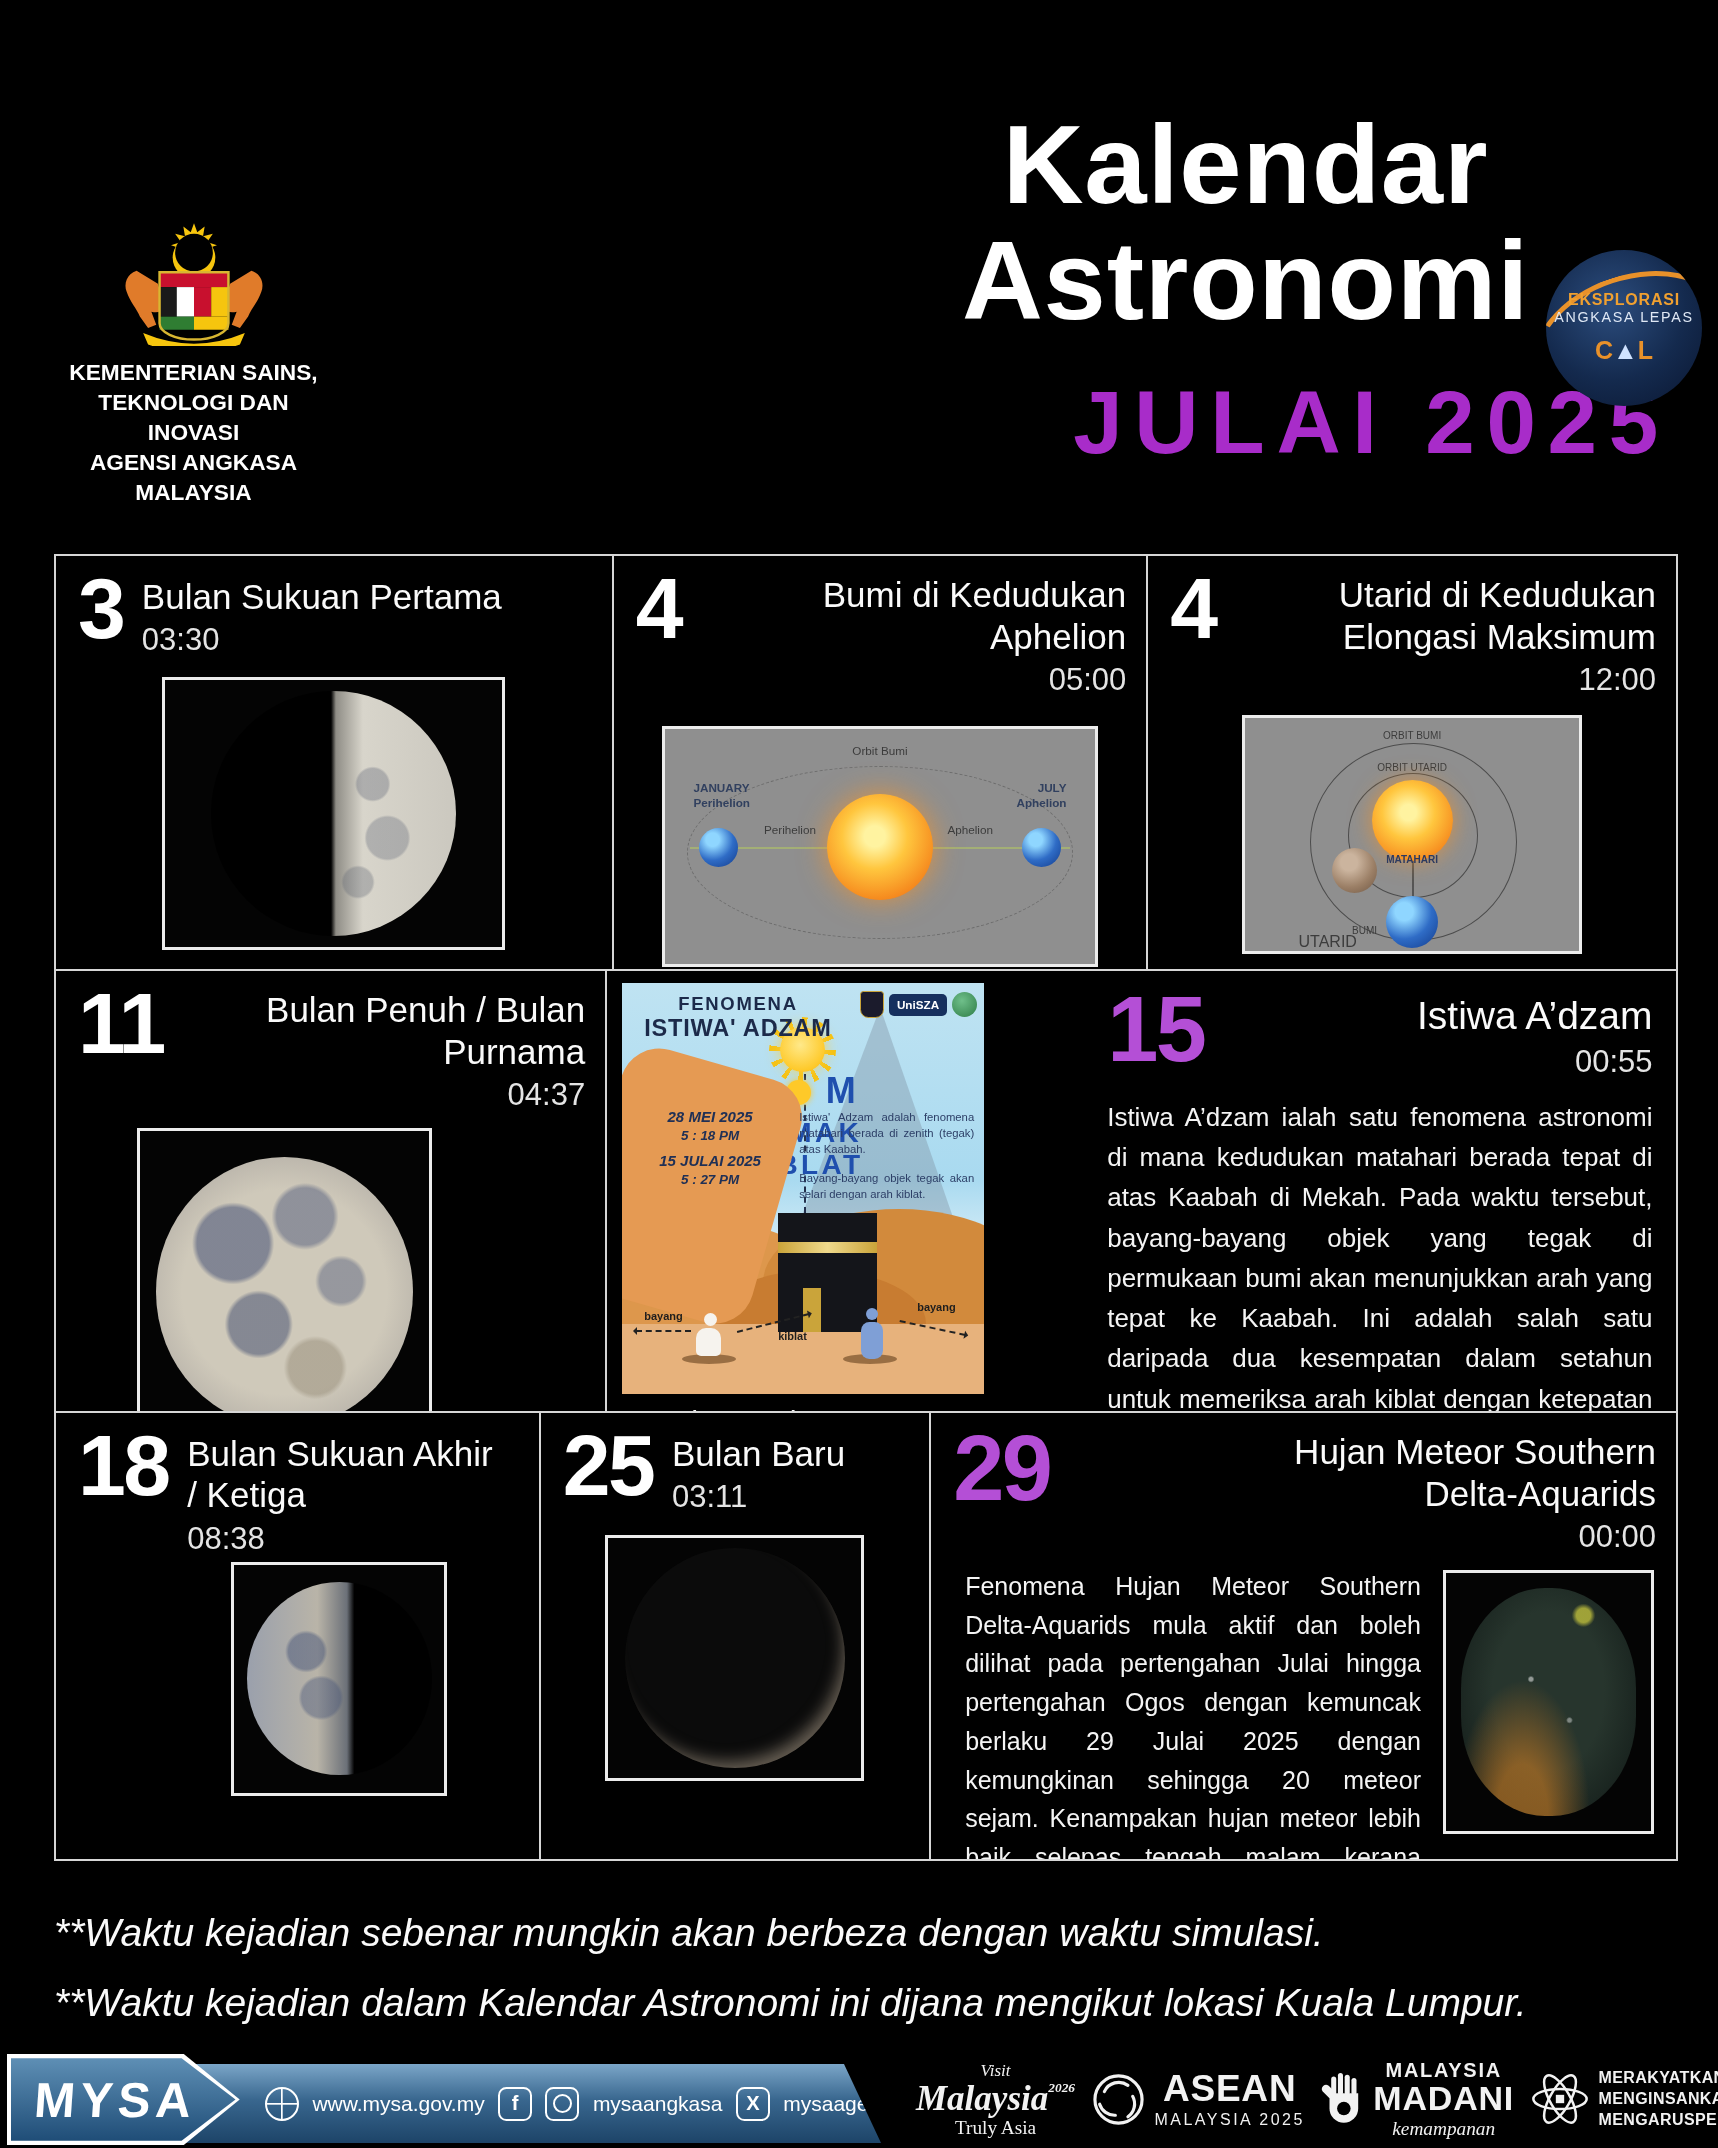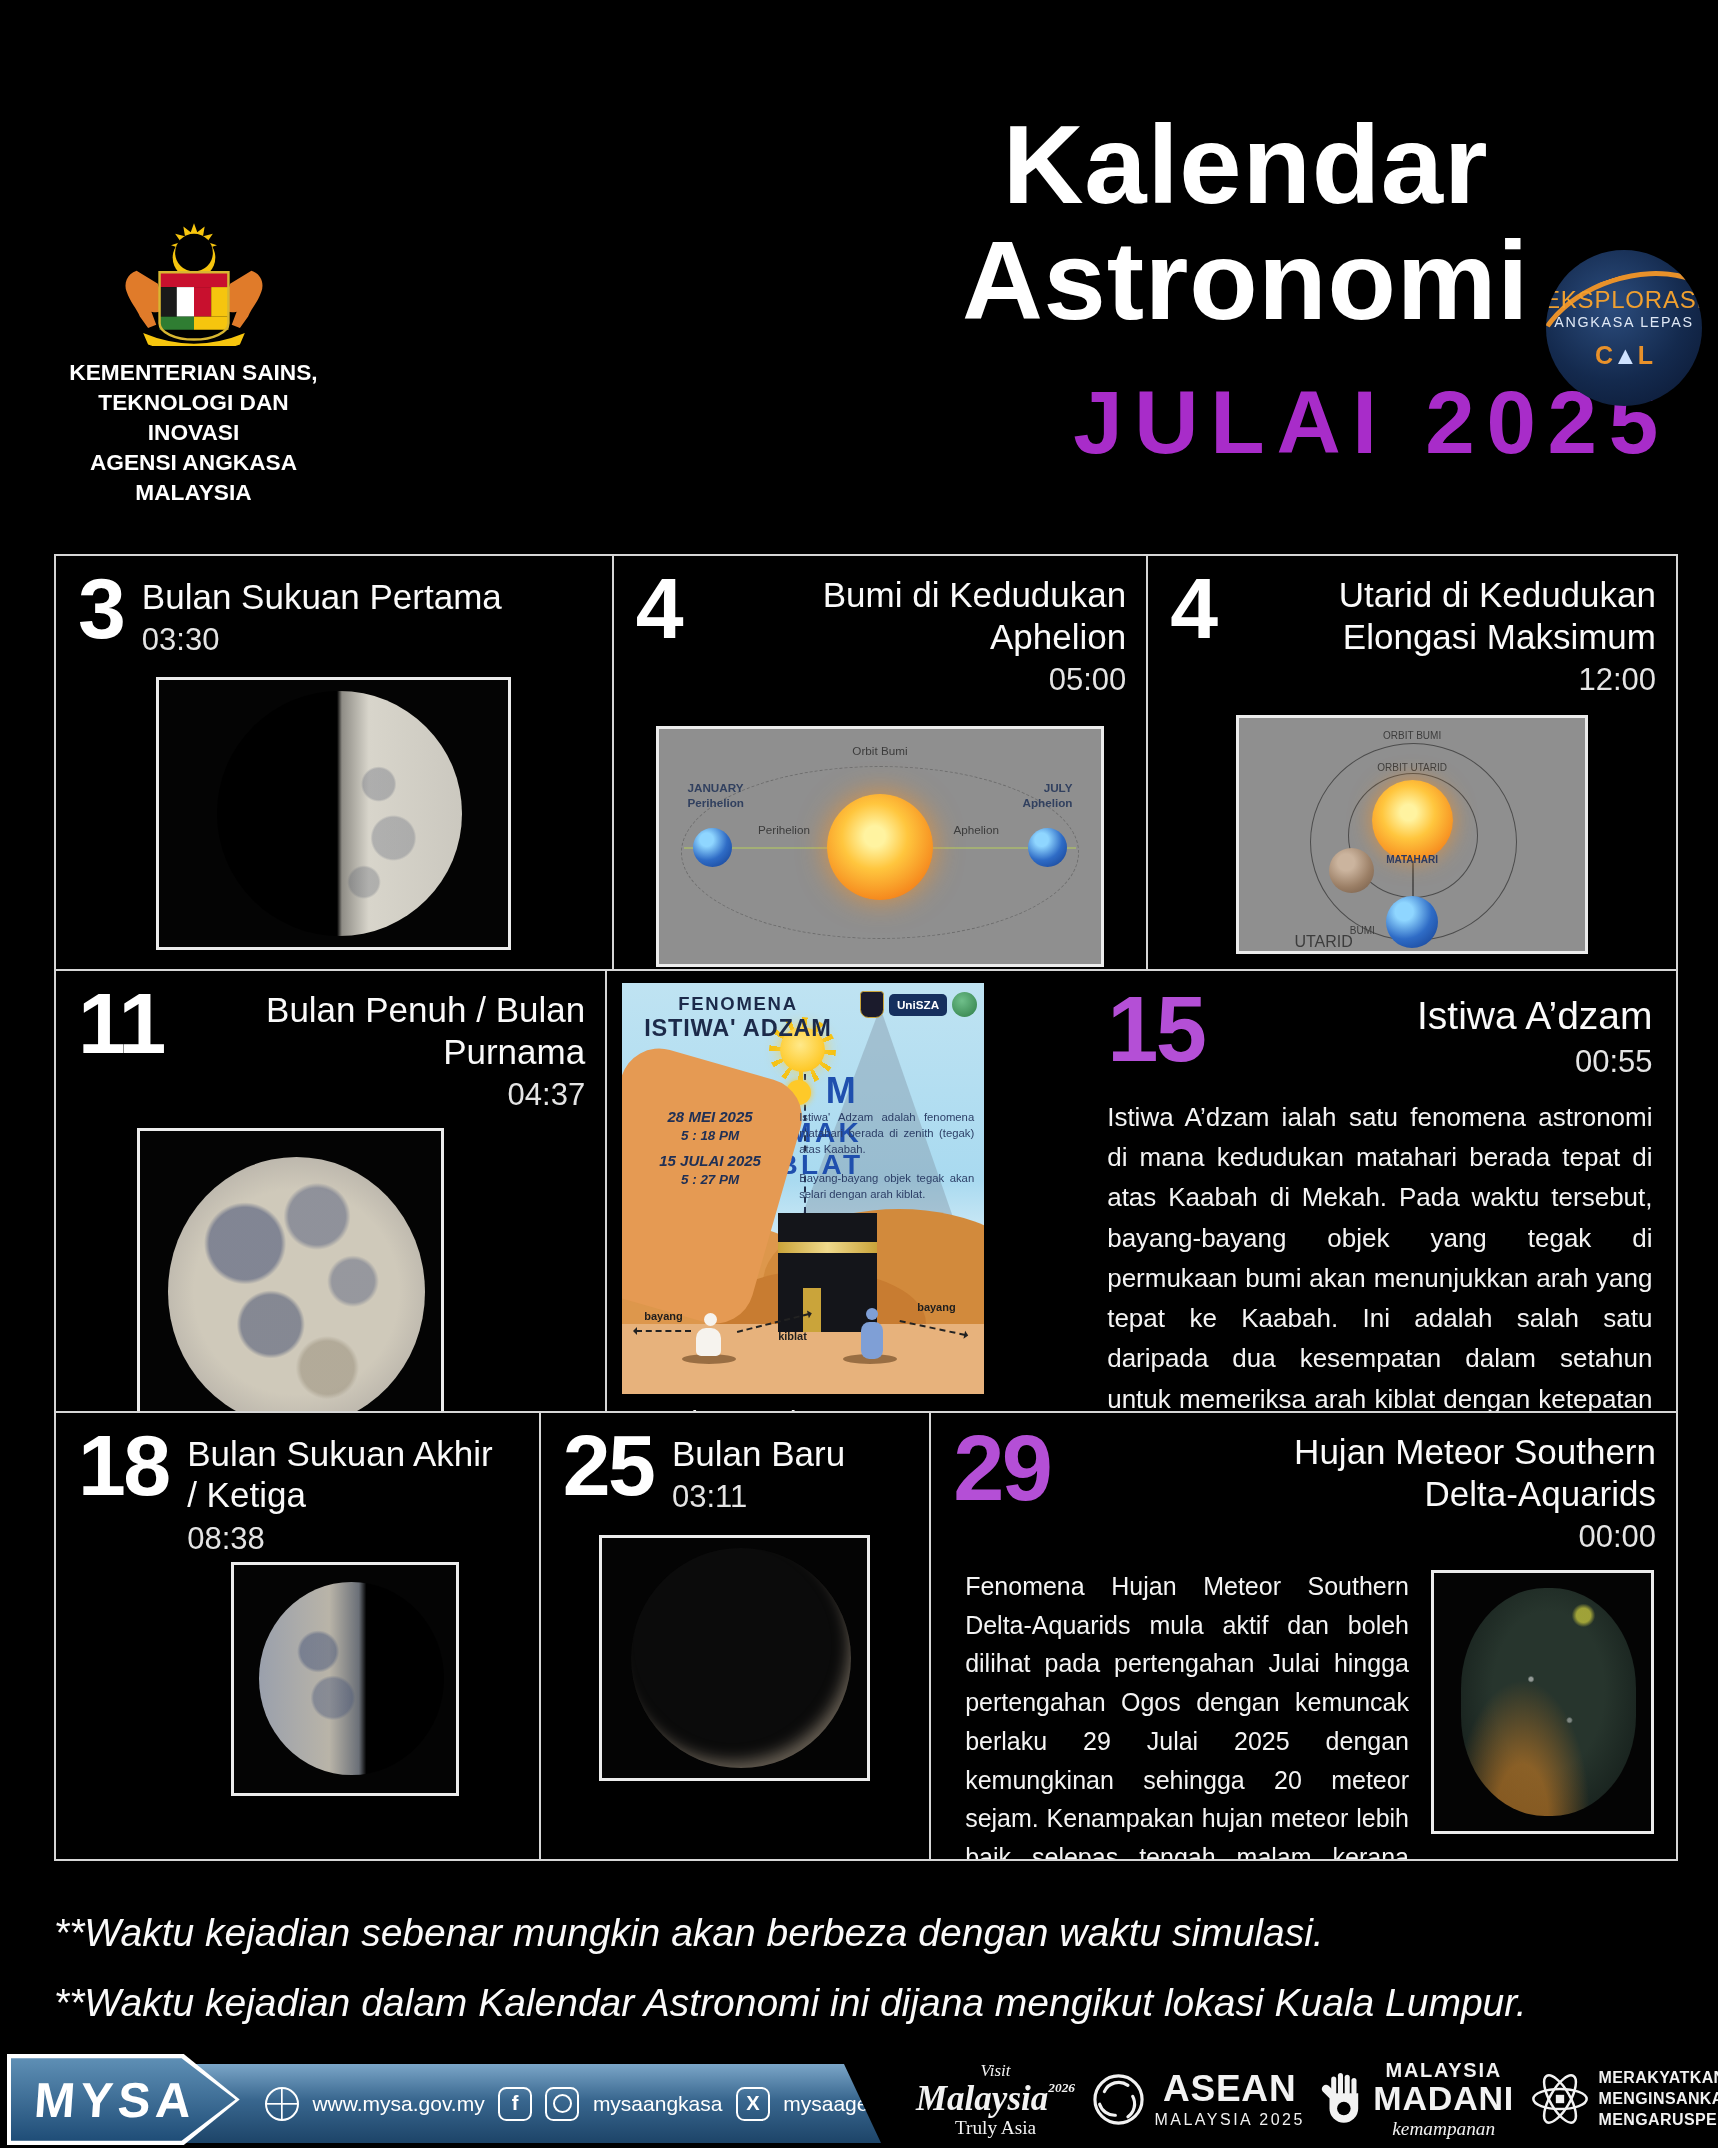--- a/index.html
+++ b/index.html
@@ -11,39 +11,39 @@
   .ministry-lines{margin-top:11.7px;font-size:22.7px;font-weight:bold;line-height:1.32;color:#fff;}
   .titlewrap{position:absolute;left:889px;top:107px;width:713px;text-align:center;}
   .title-line{font-size:112px;font-weight:bold;line-height:1.04;color:#fff;letter-spacing:0.8px;}
   .month{position:absolute;left:839px;top:371px;width:831px;text-align:right;
          font-size:89px;font-weight:bold;letter-spacing:11.7px;color:#a82cc9;}
   .badge{position:absolute;left:1546px;top:250px;width:156px;height:156px;border-radius:50%;
          background:radial-gradient(circle at 42% 36%,#2c4d7e 0%,#142a4e 55%,#0a1630 100%);
          display:flex;flex-direction:column;align-items:center;justify-content:center;overflow:hidden;}
   .badge:before{content:"";position:absolute;left:-15px;top:25px;width:193px;height:126px;border-radius:50%;
          border:5.9px solid transparent;border-top-color:#e8912a;border-right-color:#e8912a;transform:rotate(-18deg);}
-  .badge-top{font-size:24px;font-weight:normal;color:#f0a030;letter-spacing:0.8px;position:relative;text-align:center;}
+  .badge-top{font-size:16px;font-weight:bold;color:#f0a030;letter-spacing:0.8px;position:relative;text-align:center;}
   .badge-mid{font-size:14.3px;color:#dfe8f5;letter-spacing:1.7px;position:relative;}
   .badge-mark{font-size:25px;font-weight:bold;color:#e8912a;margin-top:11.7px;position:relative;}
   .badge-mark i{font-style:normal;color:#cfe2ff;}
   
   .row{position:absolute;left:54px;width:1624px;display:flex;border:2.5px solid #d6d6d6;box-sizing:border-box;background:#000;}
   #row1{top:554px;height:418px;}
   #row2{top:969px;height:445px;}
   #row3{top:1411px;height:450px;}
   .cell{box-sizing:border-box;position:relative;overflow:hidden;}
   .cell+.cell{border-left:2.5px solid #d6d6d6;}
   .head{display:flex;align-items:flex-start;padding:11.7px 20px 0 22px;gap:18.5px;}
   .day{font-size:86px;font-weight:bold;line-height:.95;letter-spacing:-2.5px;color:#fff;}
   .day.purple{color:#b44fd6;font-size:92px;}
   .meta-left{padding-top:8.4px;text-align:left;}
   .meta-right{flex:1;text-align:right;padding-top:6.7px;}
   .c-title{font-size:35px;line-height:1.18;color:#fafafa;}
   .c-time{font-size:31px;color:#e4e4e4;margin-top:5px;}
-  .frame{border:3.4px solid #ececec;background:#040404;display:flex;align-items:center;justify-content:center;position:relative;overflow:hidden;padding-left:12px;}
+  .frame{border:3.4px solid #ececec;background:#040404;display:flex;align-items:center;justify-content:center;position:relative;overflow:hidden;}
   .grayframe{background:#8f8f8f;}
   
   .moon-first{width:245px;height:245px;border-radius:50%;
     background:
       radial-gradient(circle at 66% 38%,rgba(105,110,125,.38) 0 7%,transparent 8%),
       radial-gradient(circle at 72% 60%,rgba(100,106,122,.34) 0 9%,transparent 10%),
       radial-gradient(circle at 60% 78%,rgba(92,98,112,.32) 0 6%,transparent 7%),
       linear-gradient(to right,#000 0 49%,#8f8d86 51%,#d8d5cb 62%,#cbc8bf 100%);}
   .moon-full{width:257px;height:270px;border-radius:50%;
     background:

